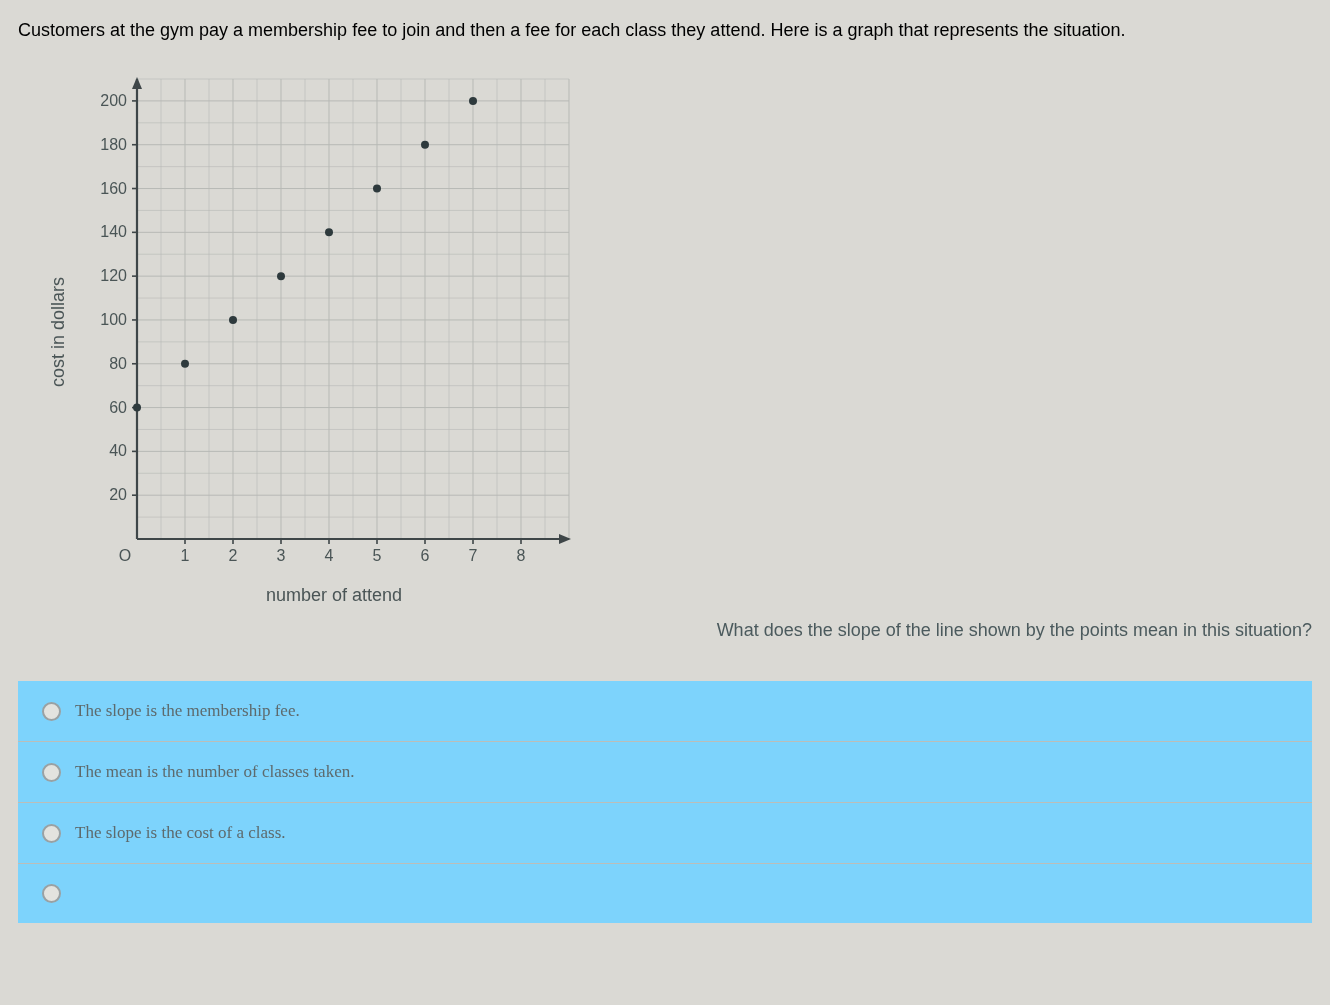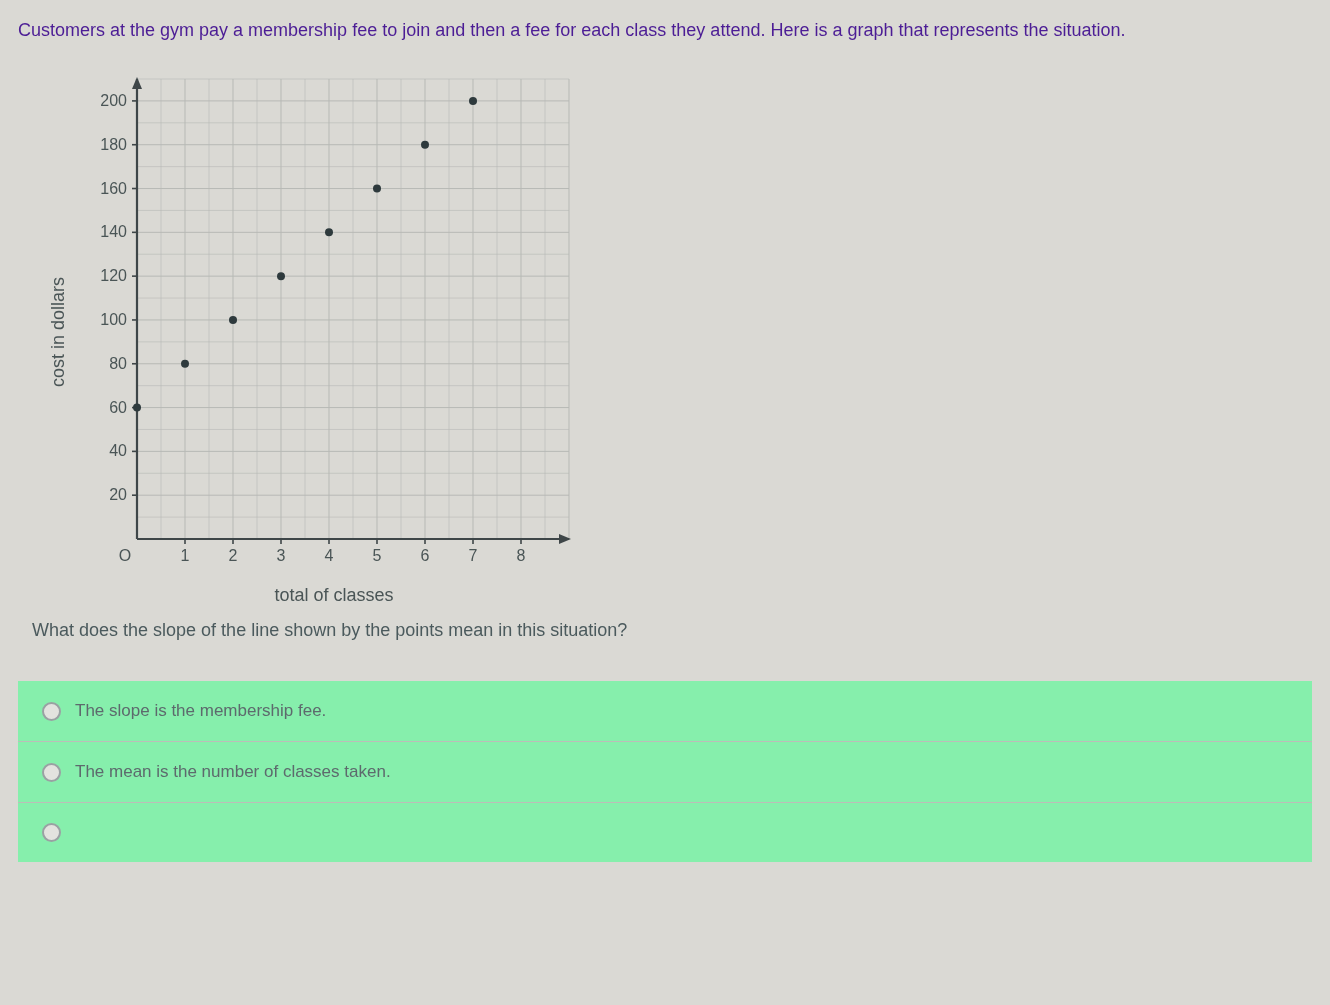--- a/index.html
+++ b/index.html
@@ -6,21 +6,21 @@
   body {
     font-family: Arial, Helvetica, sans-serif;
     background: #dad9d4;
     width: 1330px;
     height: 1005px;
     padding: 20px 18px;
     color: #4a5556;
   }
   .intro {
     font-size: 18px;
-    color: #4c1d95;
+    color: #000000;
     margin-bottom: 18px;
     font-weight: 500;
   }
   .chart-wrap {
     display: flex;
     align-items: center;
     margin: 10px 0 10px 30px;
   }
   .ylabel {
     writing-mode: vertical-rl;
@@ -34,28 +34,30 @@
   .xlabel {
     font-size: 18px;
     color: #4a5556;
     margin-top: 6px;
     text-align: center;
   }
   .q2 {
     font-size: 18px;
     color: #4b5a5d;
     margin: 14px 0 40px 14px;
+    text-align: right;
   }
   .options { margin-top: 20px; }
   .option-row {
     display: flex;
     align-items: center;
     padding: 20px 24px;
     border-top: 1px solid #bcbdb8;
-    background: #86efac;
+    background: #7dd3fc;
+    font-family: Liberation Serif, serif;
   }
   .option-row:first-child { border-top: none; }
   .radio {
     width: 19px;
     height: 19px;
     border-radius: 50%;
     border: 2px solid #9aa1a3;
     background: #e3e3df;
     margin-right: 14px;
     flex: 0 0 auto;
@@ -159,31 +161,35 @@
         <text x="46" y="502" text-anchor="middle" font-size="16">O</text>
         <circle cx="58" cy="348.57142857142856" r="4" fill="#2e3a3d"></circle>
         <circle cx="106" cy="304.76190476190476" r="4" fill="#2e3a3d"></circle>
         <circle cx="154" cy="260.95238095238096" r="4" fill="#2e3a3d"></circle>
         <circle cx="202" cy="217.14285714285717" r="4" fill="#2e3a3d"></circle>
         <circle cx="250" cy="173.33333333333337" r="4" fill="#2e3a3d"></circle>
         <circle cx="298" cy="129.52380952380952" r="4" fill="#2e3a3d"></circle>
         <circle cx="346" cy="85.71428571428572" r="4" fill="#2e3a3d"></circle>
         <circle cx="394" cy="41.904761904761926" r="4" fill="#2e3a3d"></circle>
       </svg>
-    <div class="xlabel">total of classes</div>
+    <div class="xlabel">number of attend</div>
   </div>
 </div>
 
 <div class="q2">What does the slope of the line shown by the points mean in this situation?</div>
 
 <div class="options">
   <div class="option-row">
     <span class="radio"></span>
     <span class="opt-label">The slope is the membership fee.</span>
   </div>
   <div class="option-row">
     <span class="radio"></span>
     <span class="opt-label">The mean is the number of classes taken.</span>
   </div>
   <div class="option-row">
     <span class="radio"></span>
+    <span class="opt-label">The slope is the cost of a class.</span>
+  </div>
+  <div class="option-row">
+    <span class="radio"></span>
   </div>
 </div>
 
 </body></html>

